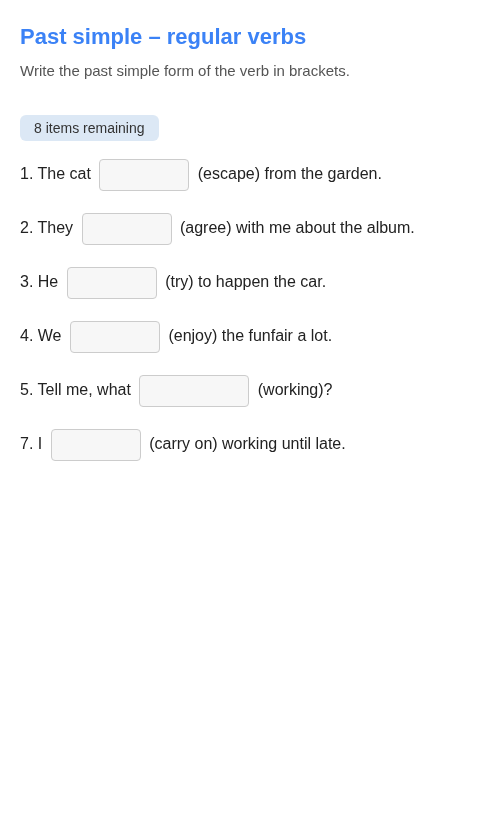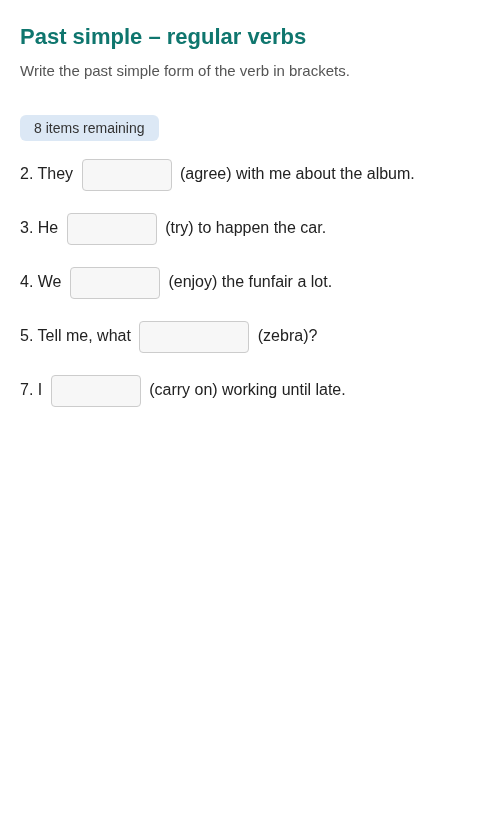--- a/index.html
+++ b/index.html
@@ -14,21 +14,21 @@
       background: #ffffff;
       font-family: Georgia, 'Times New Roman', serif;
       font-size: 16px;
       color: #222222;
       padding: 24px 20px;
     }
 
     .page-title {
       font-size: 22px;
       font-weight: bold;
-      color: #0f766e;
+      color: #3b82f6;
       margin-bottom: 10px;
       font-family: Arial, sans-serif;
     }
 
     .instructions {
       font-size: 15px;
       color: #555555;
       margin-bottom: 32px;
       font-family: Arial, sans-serif;
       line-height: 1.5;
@@ -84,18 +84,19 @@
 <p class="instructions">Write the past simple form of the verb in brackets.</p>
 
 <div class="items-remaining-wrapper">
   <div class="items-remaining-badge">
     <span>8</span>
     <span>items remaining</span>
   </div>
 </div>
 
 <ol class="exercise-list" id="exercise-list">
+<li class="exercise-item"><span>1.</span> <span>The cat</span> <input class="answer-input" type="text" style=""> <span>(escape)</span> <span>from the garden.</span></li>
     <li class="exercise-item"><span>2.</span> <span>They</span> <input class="answer-input" type="text" style=""> <span>(agree)</span> <span>with me about the album.</span></li>
     <li class="exercise-item"><span>3.</span> <span>He</span> <input class="answer-input" type="text" style=""> <span>(try)</span> <span>to happen the car.</span></li>
     <li class="exercise-item"><span>4.</span> <span>We</span> <input class="answer-input" type="text" style=""> <span>(enjoy)</span> <span>the funfair a lot.</span></li>
-    <li class="exercise-item"><span>5.</span> <span>Tell me, what</span> <input class="answer-input wide" type="text" style=""> <span>(zebra)?</span></li>
+    <li class="exercise-item"><span>5.</span> <span>Tell me, what</span> <input class="answer-input wide" type="text" style=""> <span>(working)?</span></li>
     <li class="exercise-item"><span>7.</span> <span>I</span> <input class="answer-input" type="text" style=""> <span>(carry on)</span> <span>working until late.</span></li>
   </ol>
 
 </body></html>

